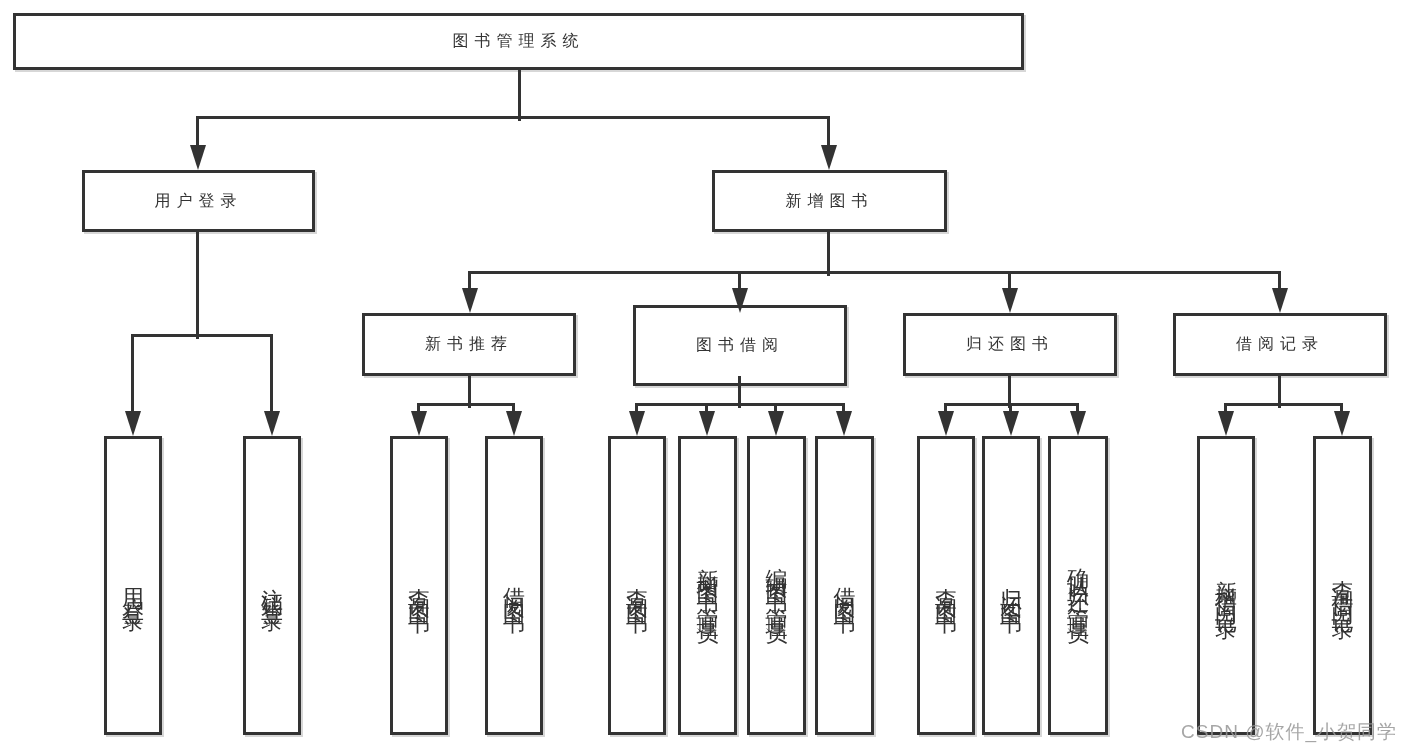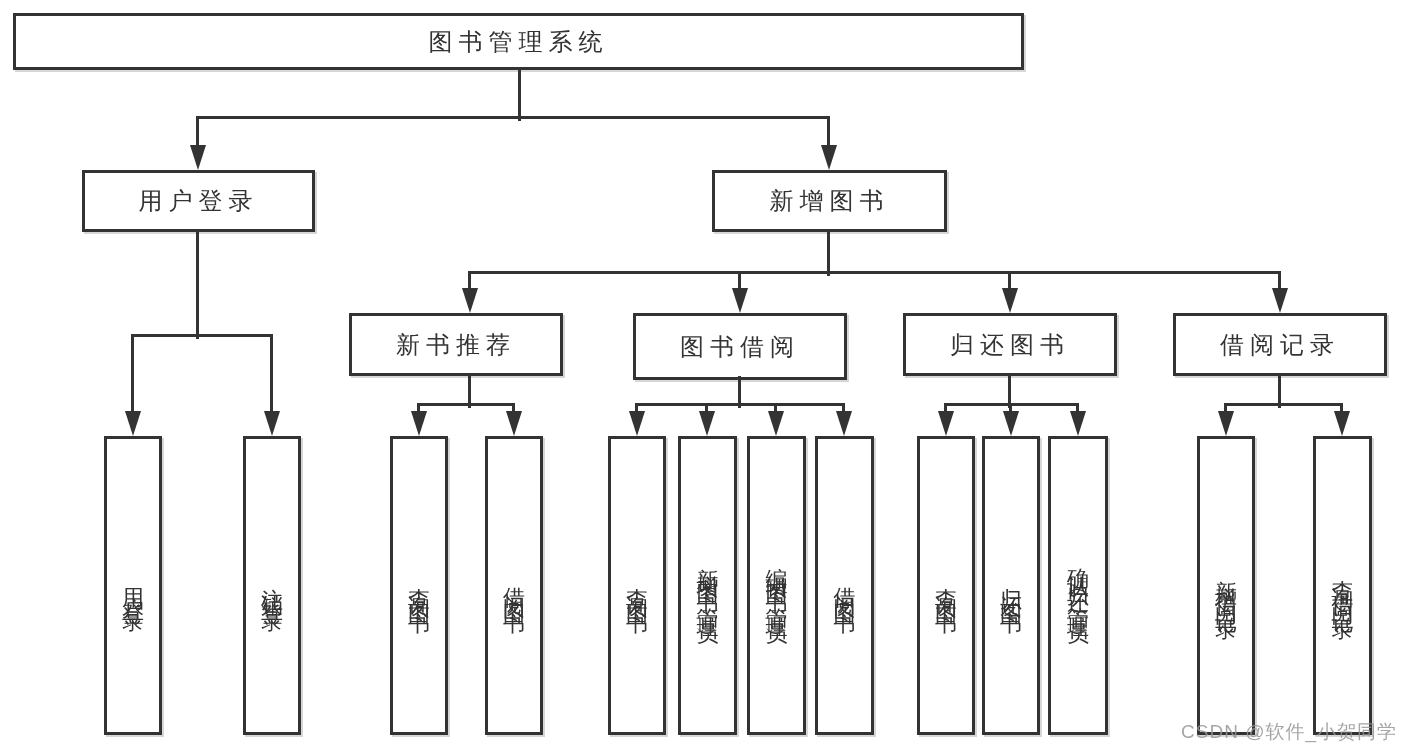--- a/index.html
+++ b/index.html
@@ -16,21 +16,21 @@
     box-sizing: border-box;
     background: #ffffff;
     border: 3px solid #333333;
     display: flex;
     align-items: center;
     justify-content: center;
     box-shadow: 2px 2px 0 rgba(140,140,140,0.35);
     color: #333333;
   }
   .node span { color: #333333; white-space: nowrap; }
-  .branch span { font-size: 24px; letter-spacing: 6px; }
+  .branch span { font-size: 16px; letter-spacing: 6px; }
   .leaf  span {
     writing-mode: vertical-rl;
     text-orientation: mixed;
     font-size: 22px;
     letter-spacing: 8px;
     line-height: 1.1;
     white-space: normal;
   }
   .hline, .vline { position: absolute; background: #333333; }
   .arrow {
@@ -47,22 +47,22 @@
     font-size: 19px;
     letter-spacing: 1px;
     color: rgba(150,150,150,0.85);
     z-index: 10;
     white-space: nowrap;
   }
   
   #b-root            { left: 13px;   top: 13px;  width: 1011px; height: 57px; }
   #b-user-login      { left: 82px;   top: 170px; width: 233px;  height: 62px; }
   #b-book-mgmt       { left: 712px;  top: 170px; width: 235px;  height: 62px; }
-  #b-new-book        { left: 349px;  top: 313px; width: 214px;  height: 63px; }
-  #b-book-borrow     { left: 633px;  top: 313px; width: 214px;  height: 67px; }
+  #b-new-book        { left: 362px;  top: 313px; width: 214px;  height: 63px; }
+  #b-book-borrow     { left: 633px;  top: 305px; width: 214px;  height: 81px; }
   #b-current-borrow  { left: 903px;  top: 313px; width: 214px;  height: 63px; }
   #b-borrow-record   { left: 1173px; top: 313px; width: 214px;  height: 63px; }
   .leaf              { top: 436px; width: 58px; height: 299px; }
   #b-ul-login   { left: 104px; }
   #b-ul-logout  { left: 243px; }
   #b-nb-query   { left: 390px; }
   #b-nb-borrow  { left: 485px; }
   #b-bb-query   { left: 608px; }
   #b-bb-add     { left: 678px; width: 59px; }
   #b-bb-edit    { left: 747px; width: 59px; }

